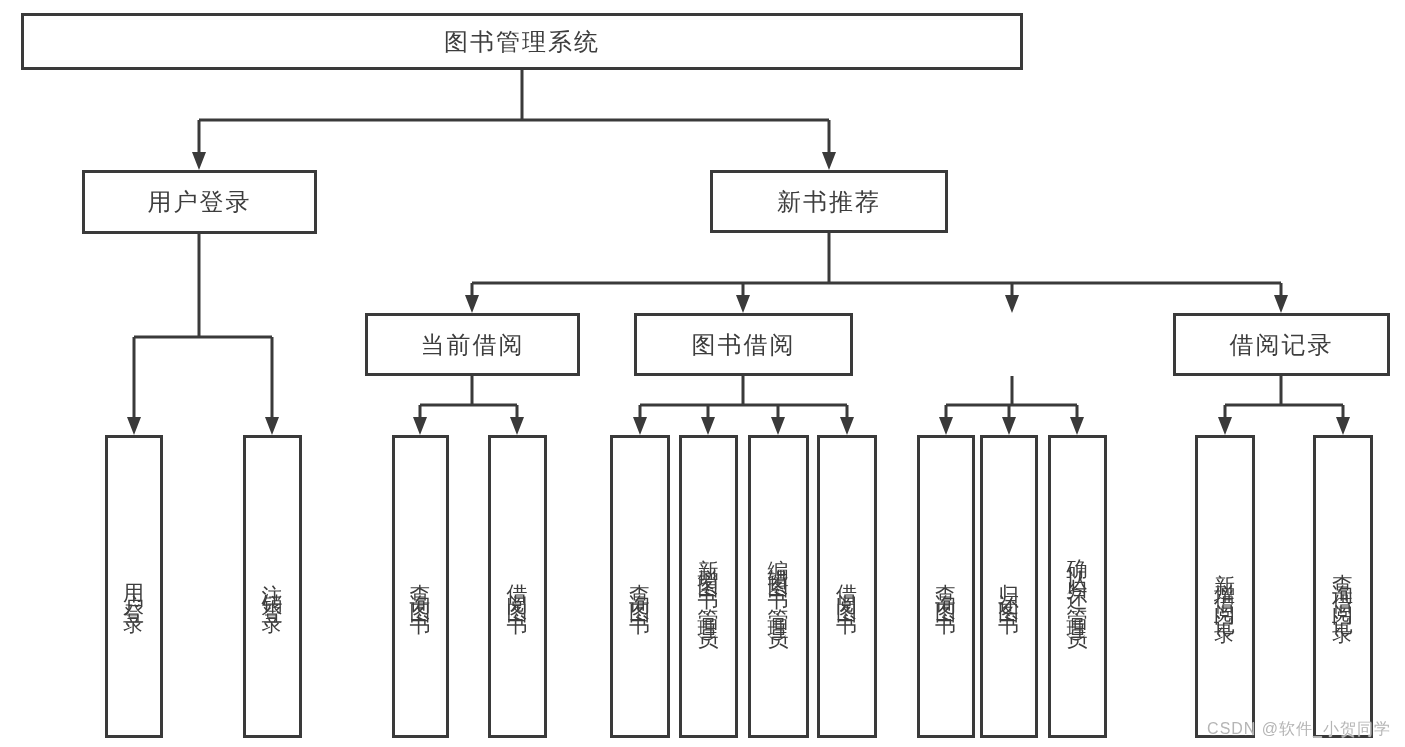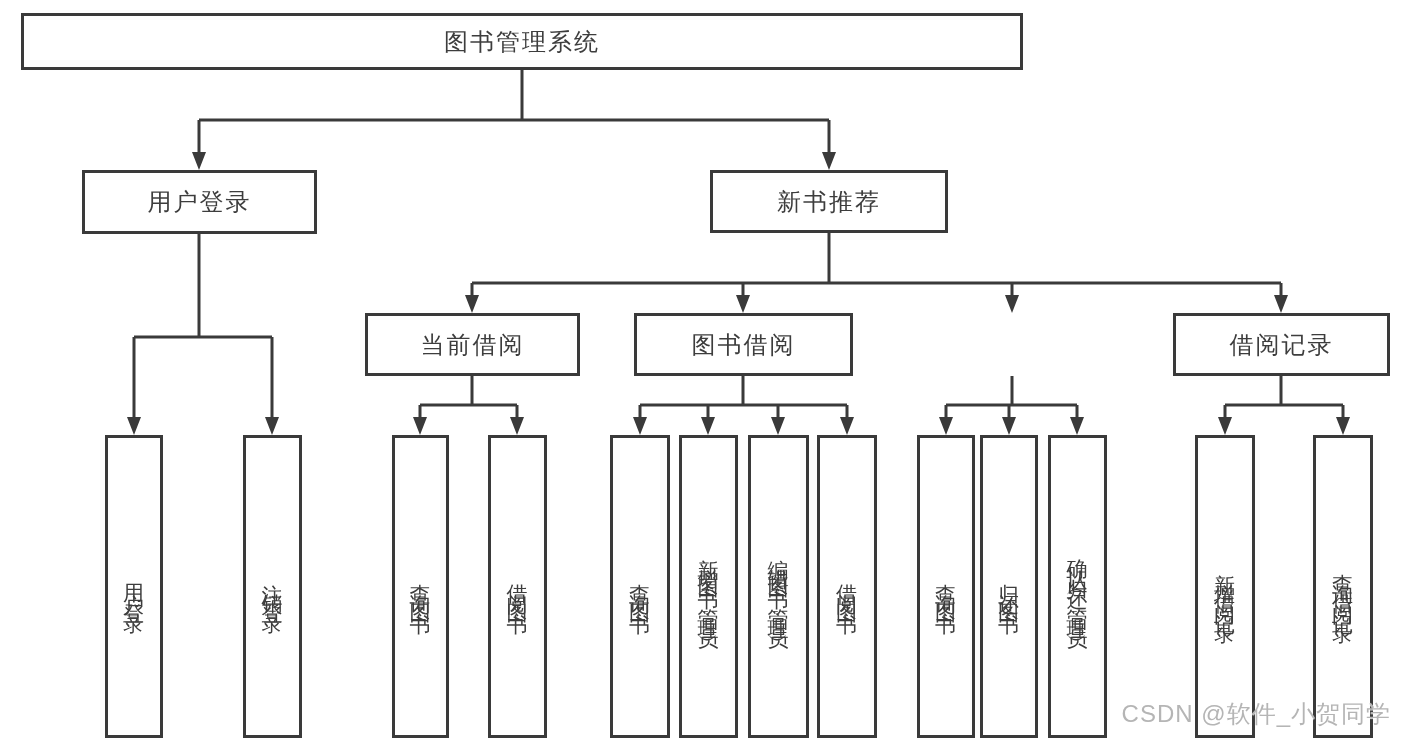--- a/index.html
+++ b/index.html
@@ -60,22 +60,22 @@
     writing-mode: vertical-rl;
     text-orientation: mixed;
     font-size: 21px;
     letter-spacing: 10px;
     line-height: 1;
     white-space: nowrap;
   }
   .watermark {
     position: absolute;
     right: 14px;
-    bottom: 17px;
-    font-size: 24px;
+    bottom: 7px;
+    font-size: 16px;
     color: var(--watermark);
     letter-spacing: 1px;
     z-index: 3;
     text-shadow: 0 1px 1px rgba(255,255,255,0.85);
     white-space: nowrap;
   }
 </style>
 </head>
 <body>
 

